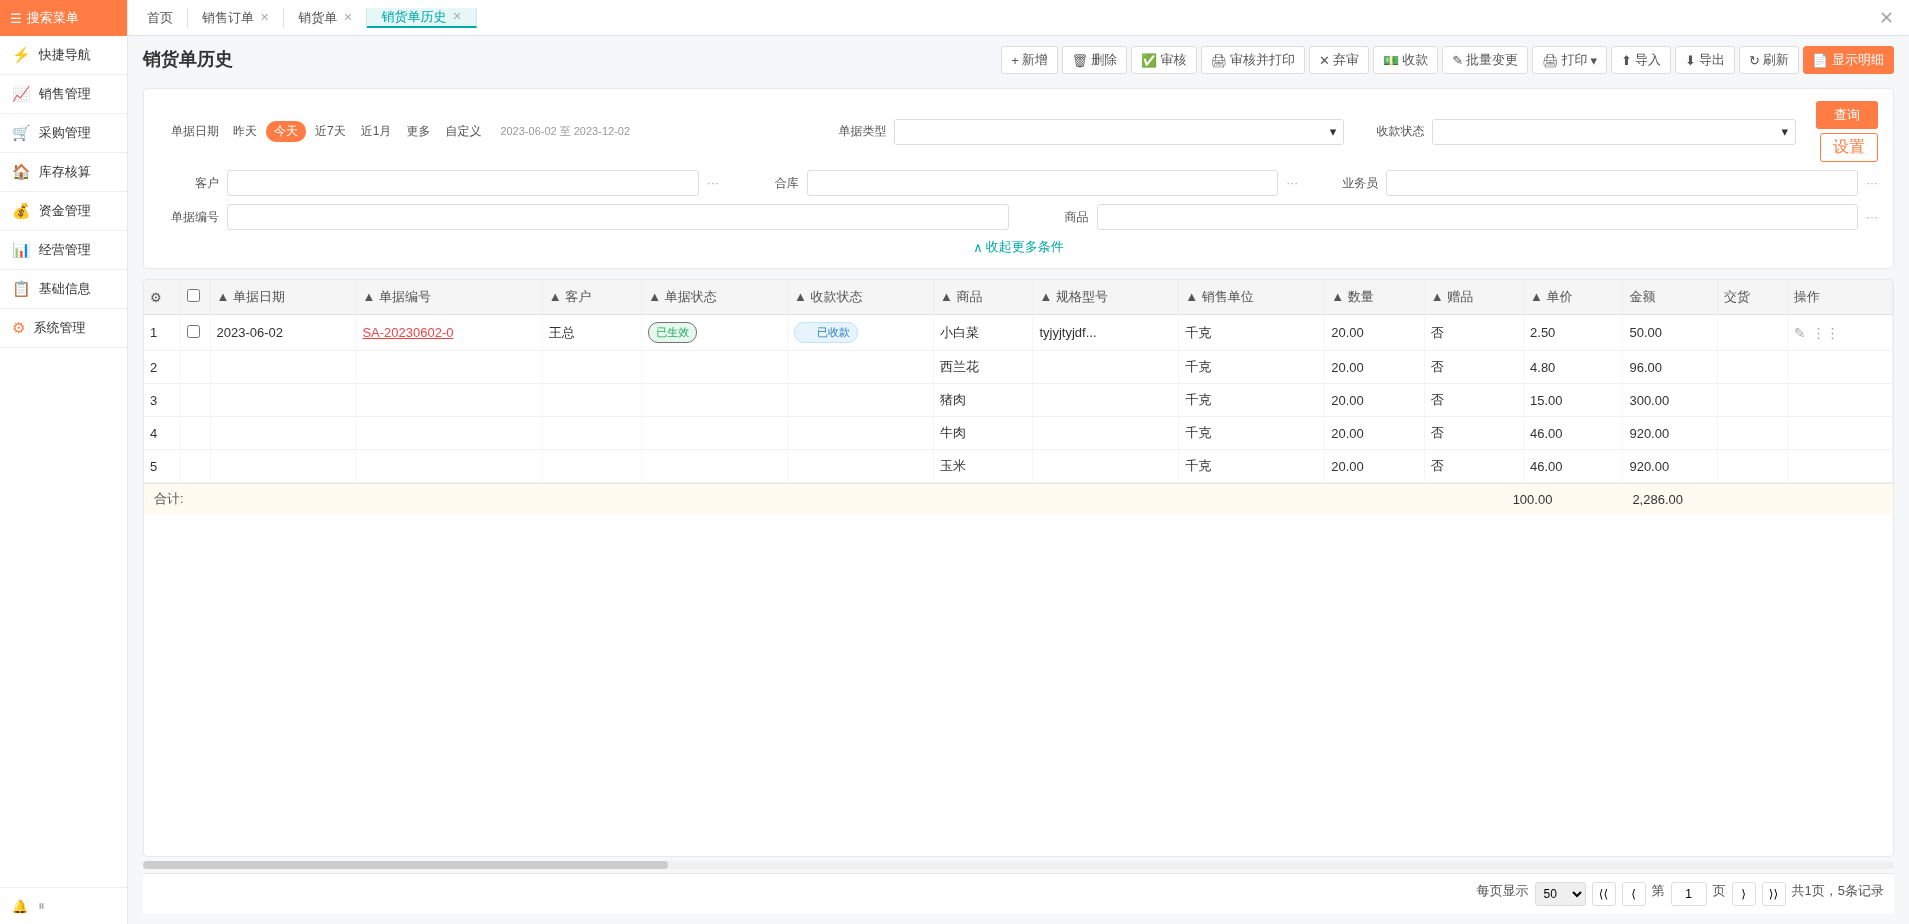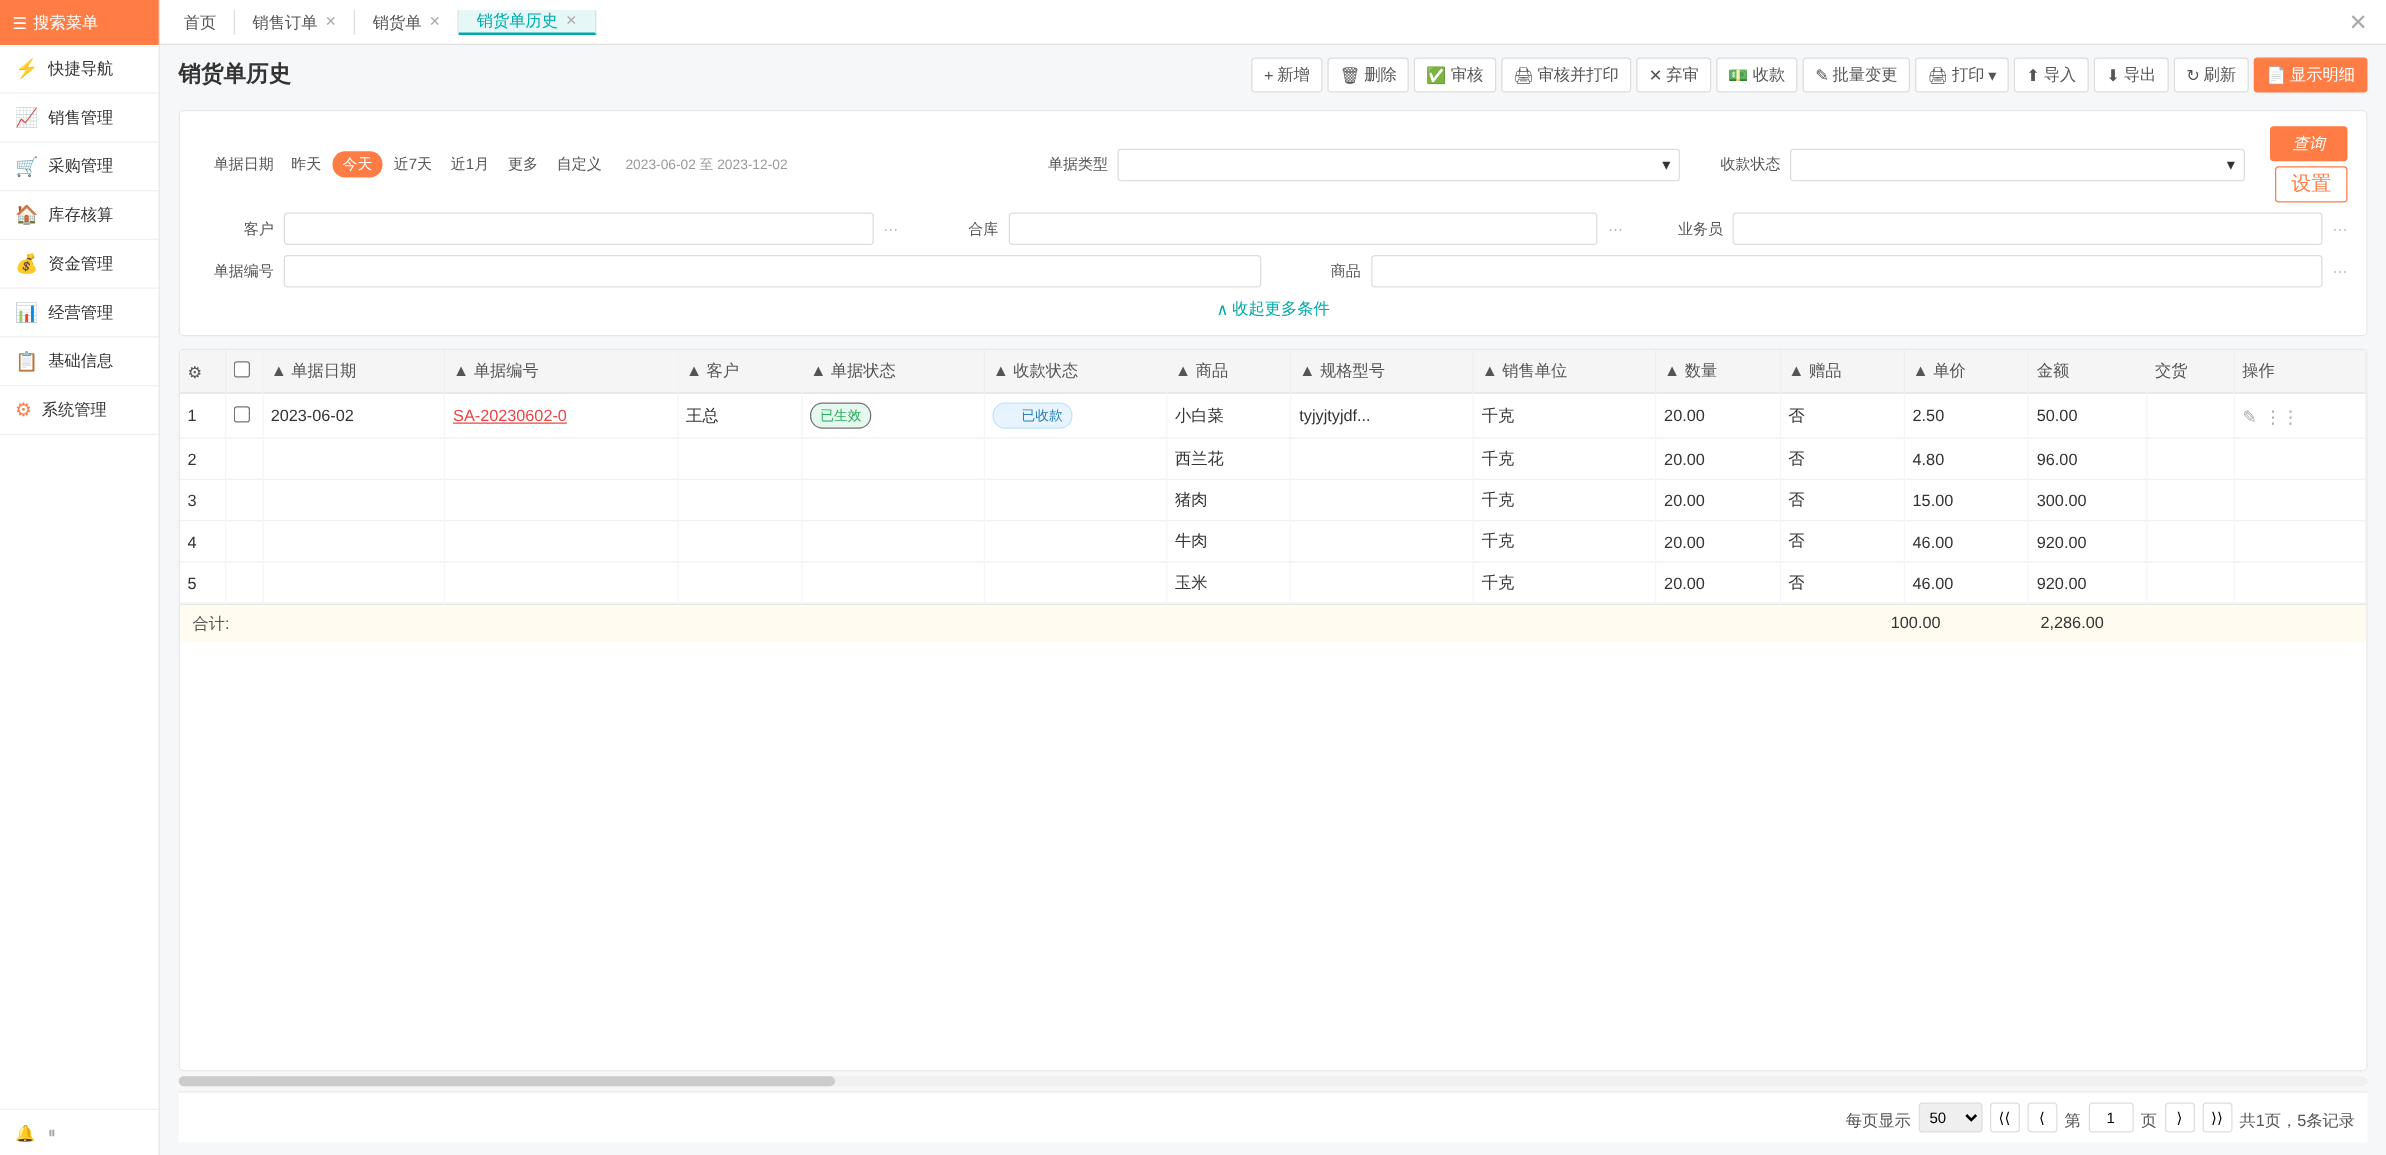--- a/index.html
+++ b/index.html
@@ -259,31 +259,31 @@
     .link { color: #ef4444; cursor: pointer; text-decoration: underline; }
     .action-icons { display: flex; gap: 6px; }
     .action-icon { color: #aaa; cursor: pointer; font-size: 14px; }
 
     
     .table-footer {
       background: #fffbf0;
       border-top: 1px solid #e8e8e8;
       padding: 6px 10px;
       display: flex;
-      align-items: flex-start;
+      align-items: center;
       font-size: 12px;
       color: #333;
       border-radius: 0 0 4px 4px;
     }
     .table-footer .label { min-width: 50px; color: #555; }
 
     
     .pagination {
       display: flex;
-      align-items: flex-end;
+      align-items: flex-start;
       justify-content: flex-end;
       padding: 8px 10px;
       gap: 6px;
       font-size: 12px;
       color: #555;
       background: #fff;
       border-top: 1px solid #e8e8e8;
     }
     .page-btn {
       width: 24px;
@@ -331,21 +331,20 @@
     }
 
     .query-btn {
       background: #ff7c44;
       color: #fff;
       border: none;
       border-radius: 3px;
       padding: 5px 18px;
       cursor: pointer;
       font-size: 13px;
-      font-style: italic;
     }
     .set-btn {
       background: #fff;
       color: #ff7c44;
       border: 1px solid #ff7c44;
       border-radius: 3px;
       padding: 3px 12px;
       cursor: pointer;
       font-size: 16px;
     }

